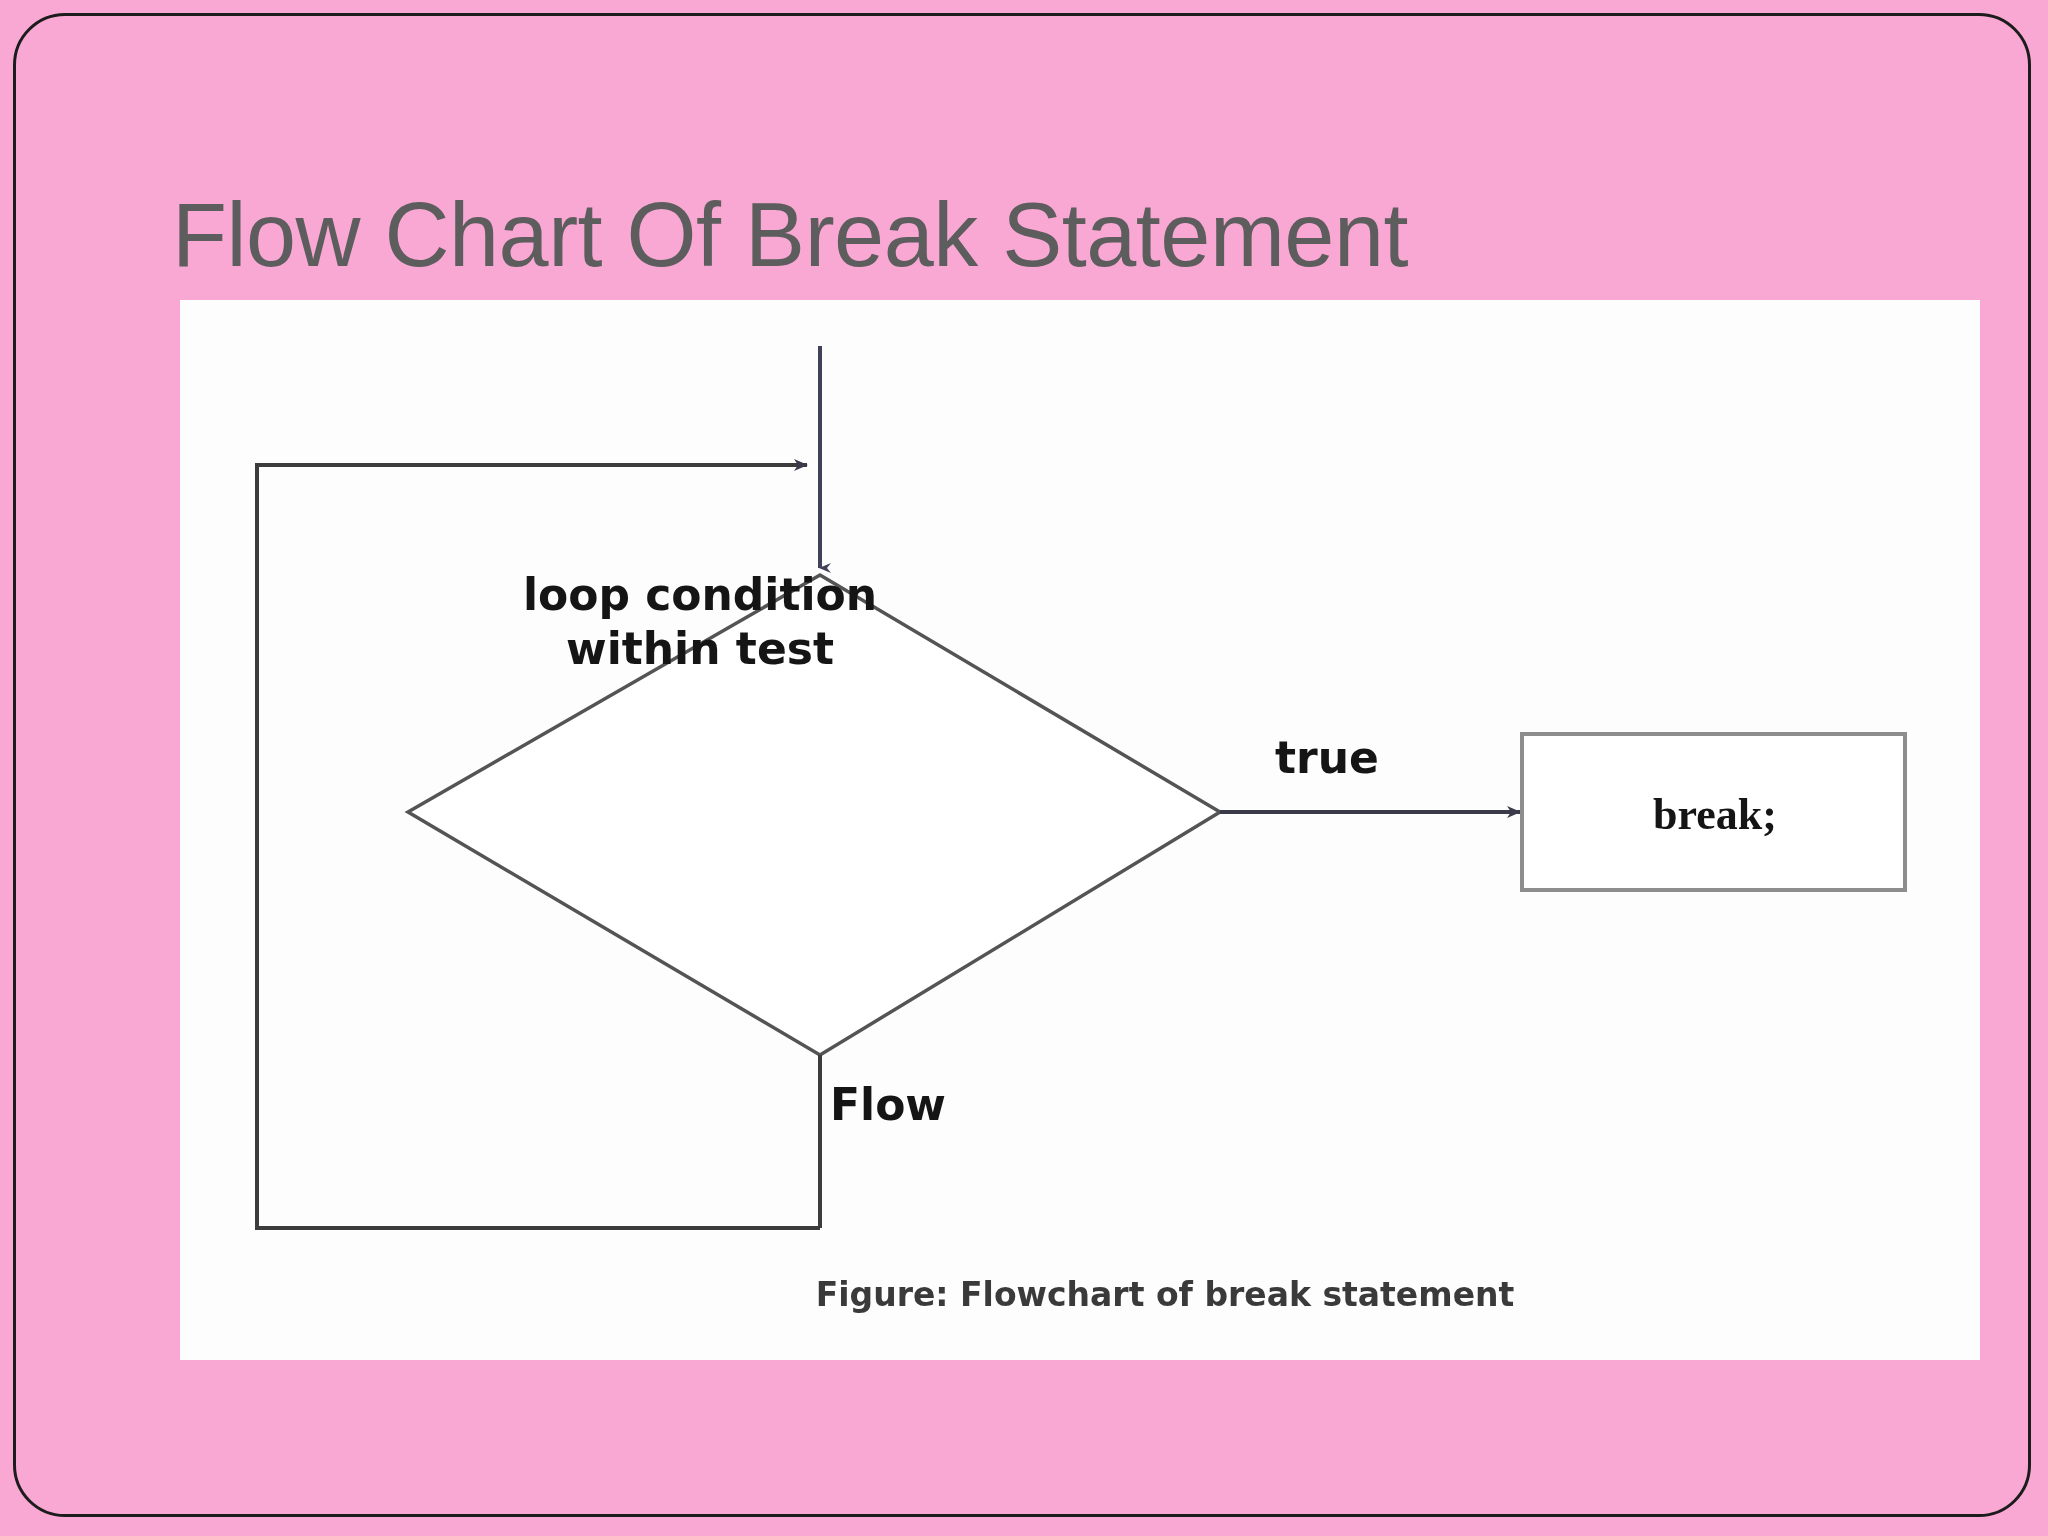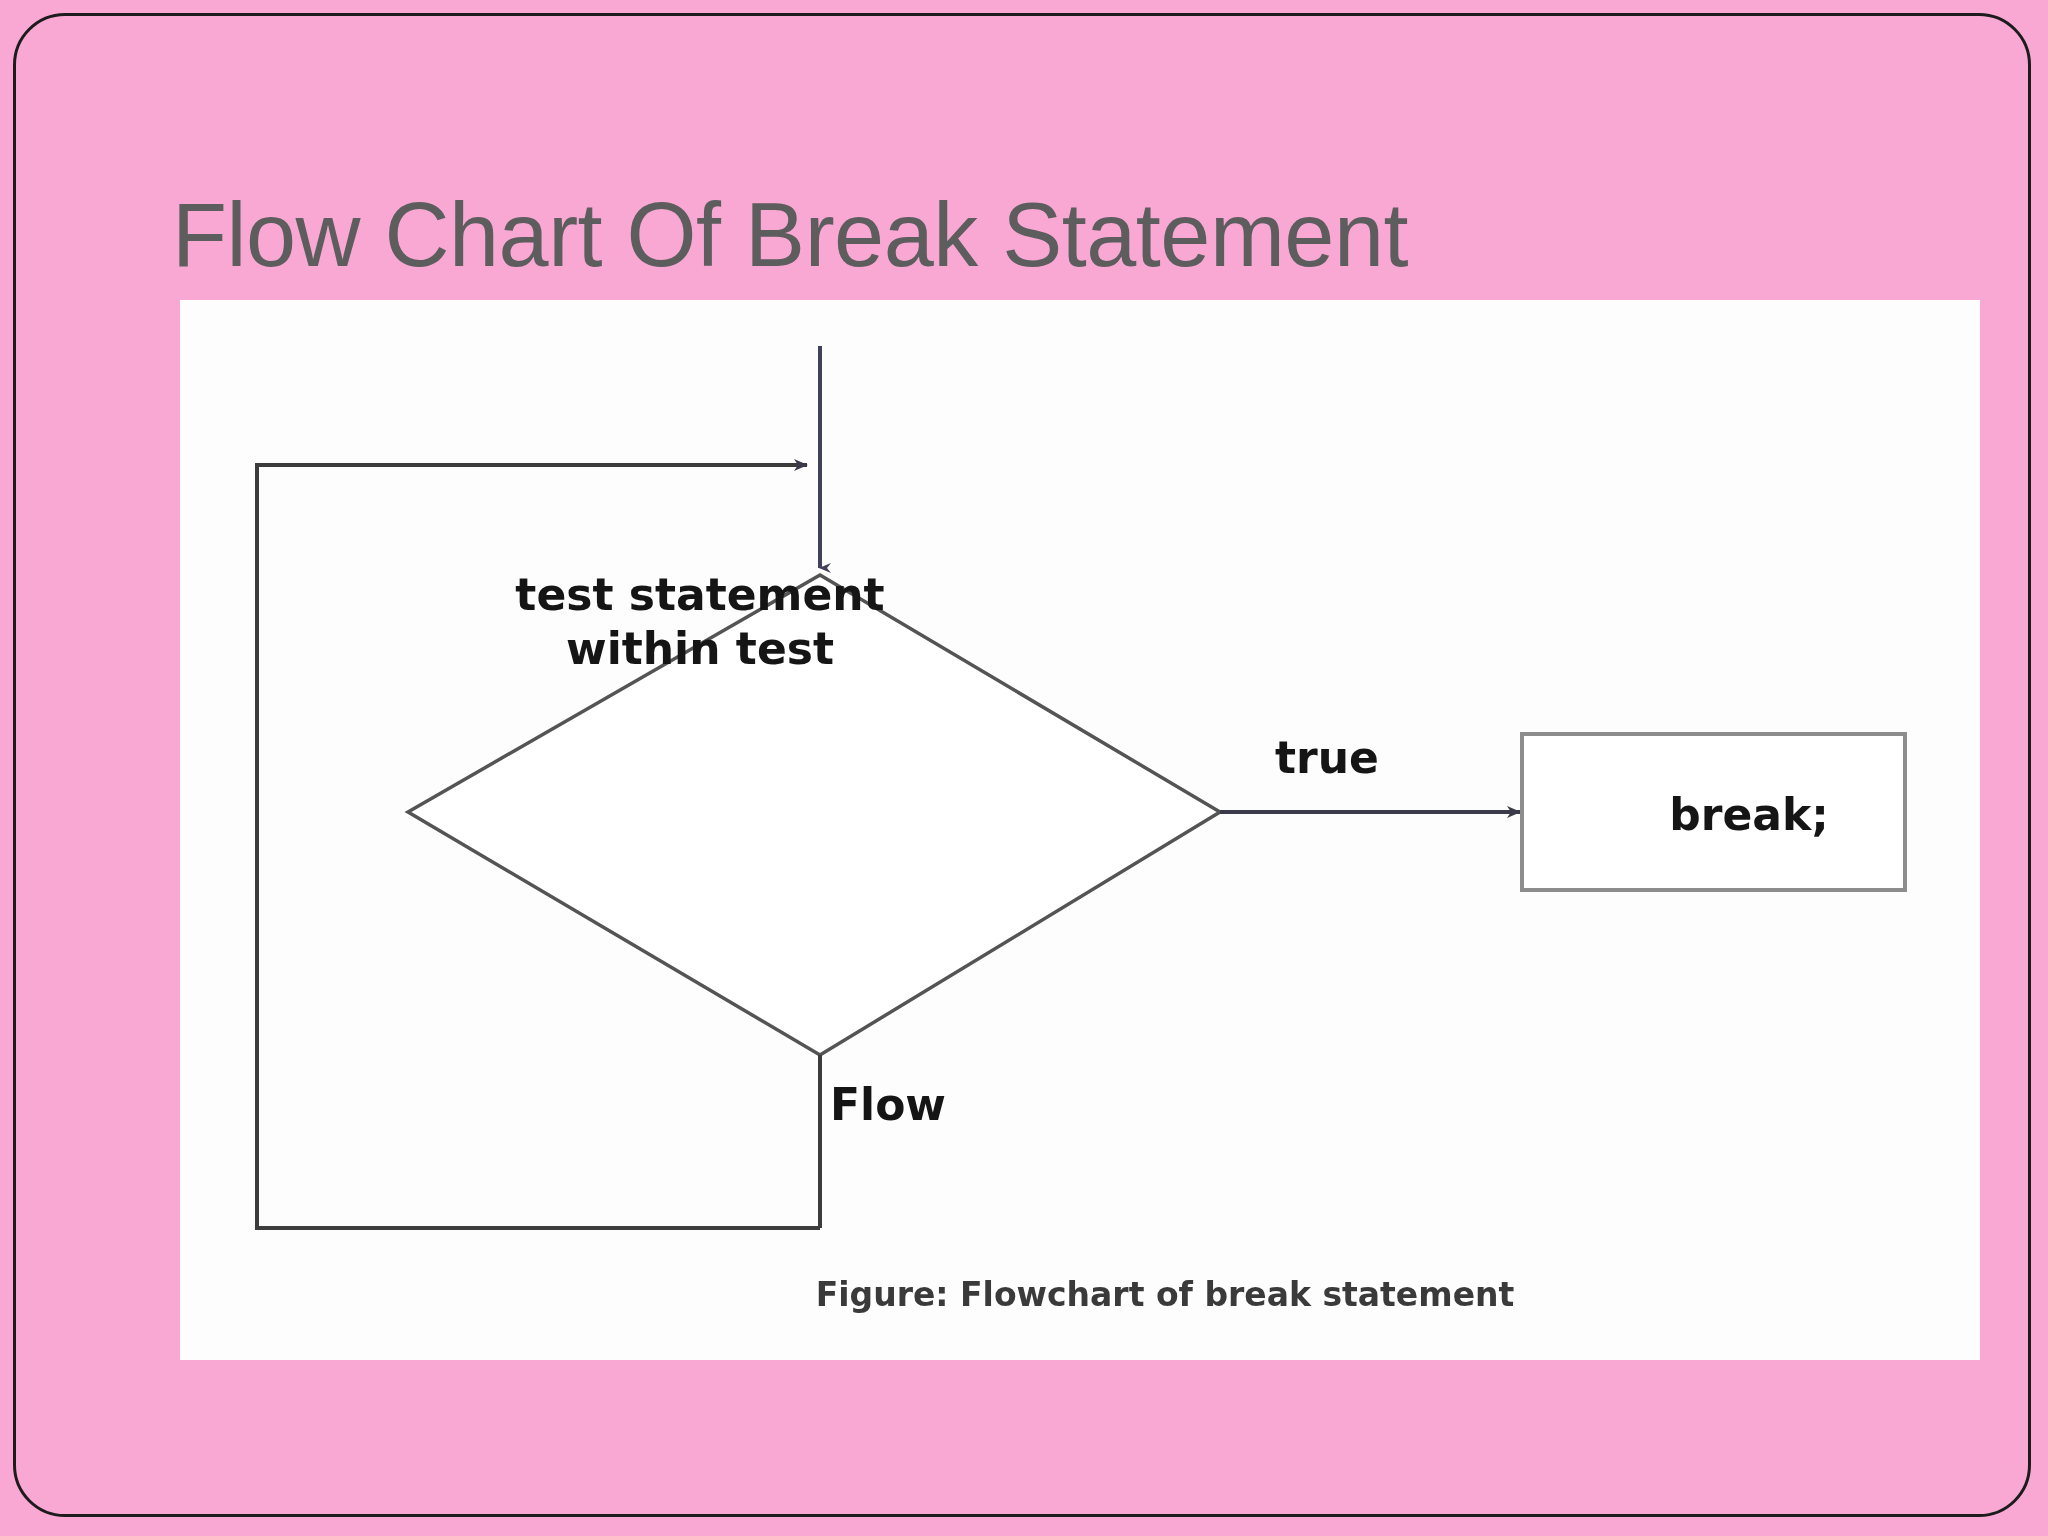--- a/index.html
+++ b/index.html
@@ -84,25 +84,26 @@
     top: 432px;
     font-size: 44px;
     text-align: right;
   }
   #label-false {
     left: 650px;
     top: 779px;
     font-size: 44px;
   }
   #break-label {
-    left: 1379px;
+    left: 1345px;
     top: 489px;
     width: 380px;
     text-align: center;
     font-size: 44px;
+    font-family: Liberation Serif, serif;
   }
   #figure-caption {
     position: absolute;
     left: 360px;
     top: 975px;
     width: 1250px;
     text-align: center;
     font-size: 33px;
     font-weight: bold;
     color: #3a3a3a;
@@ -140,21 +141,21 @@
       <polygon points="640,275 1040,512 640,755 228,512" fill="#ffffff" stroke="#545454" stroke-width="3.5"></polygon>
 
       <line x1="640" y1="755" x2="640" y2="928" stroke="#3c3c3c" stroke-width="4"></line>
 
       <line x1="1040" y1="512" x2="1340" y2="512" stroke="#3a3a4a" stroke-width="4" marker-end="url(#arrowRight)"></line>
 
       <rect x="1342" y="434" width="383" height="156" fill="#ffffff" stroke="#8d8d8d" stroke-width="4"></rect>
     </svg>
 
     <div id="diamond-label" class="diagram-text">
-      <span>test statement</span><br>
+      <span>loop condition</span><br>
       <span>within test</span>
     </div>
 
     <div id="label-true" class="diagram-text">true</div>
 
     <div id="label-false" class="diagram-text">Flow</div>
 
     <div id="break-label" class="diagram-text">break;</div>
 
     <div id="figure-caption">Figure: Flowchart of break statement</div>

